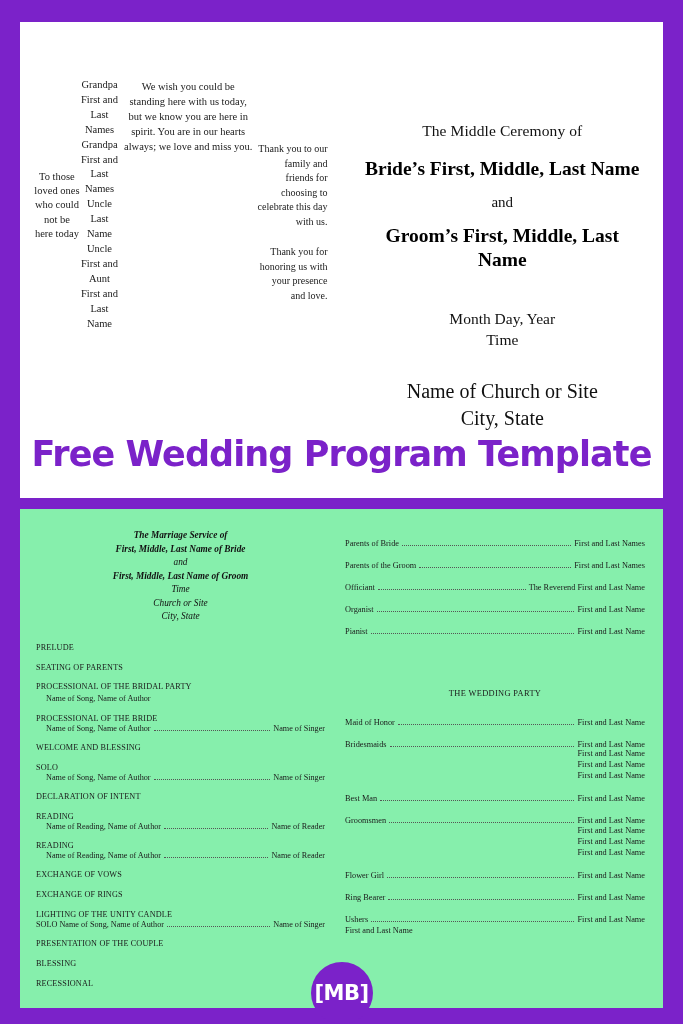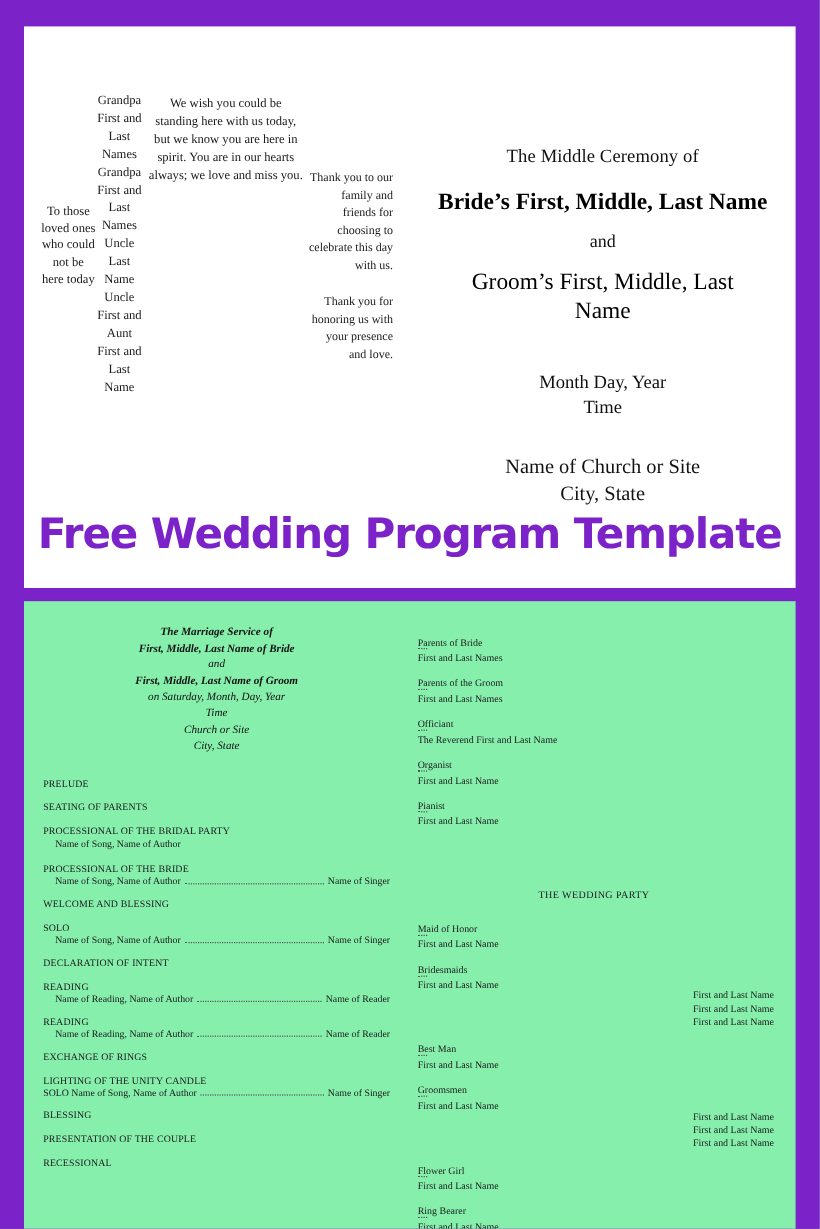--- a/index.html
+++ b/index.html
@@ -100,34 +100,34 @@
     margin-top: 17px;
     line-height: 1.22;
   }
   .and-word {
     font-size: 15px;
     color: #111;
     margin-top: 13px;
   }
   .couple-name-2 {
     font-size: 19.5px;
-    font-weight: normal;
+    font-weight: bold;
     color: #000;
     margin-top: 13px;
     line-height: 1.22;
     padding: 0 10px;
   }
   .date-block {
     font-size: 15.5px;
     color: #111;
     margin-top: 38px;
     line-height: 1.32;
   }
   .venue-block {
-    font-size: 17px;
+    font-size: 20px;
     color: #111;
     margin-top: 28px;
     line-height: 1.32;
   }
 
   
   .banner {
     text-align: center;
     padding: 6px 10px 26px 10px;
   }
@@ -206,21 +206,21 @@
 
   .leader-indent { padding-left: 10px; }
 
   
   .roster-top { padding-top: 14px; }
   .roster-row {
     margin-bottom: 12.5px;
     font-size: 8.3px;
     color: #1a1a1a;
   }
-  .roster-row .leader { font-size: 8.3px; flex-direction: column; }
+  .roster-row .leader { font-size: 8.3px; }
 
   .extra-names {
     text-align: right;
     font-size: 8.3px;
     line-height: 1.32;
     color: #1a1a1a;
   }
 
   .party-title {
     text-align: center;
@@ -309,21 +309,20 @@
   </div>
 
   <div class="card-bottom">
 
     <div class="panel-left-bot">
       <div class="service-head" id="service-head">
           <div class="b">The Marriage Service of</div>
           <div class="b">First, Middle, Last Name of Bride</div>
           <div>and</div>
           <div class="b">First, Middle, Last Name of Groom</div>
-          <div>on Saturday, Month, Day, Year</div>
           <div>Time</div>
           <div>Church or Site</div>
           <div>City, State</div>
         </div>
       <div class="program-list" id="program-list">
           <div class="prog-item">
             <div class="prog-title">PRELUDE</div>
           </div>
           <div class="prog-item">
             <div class="prog-title">SEATING OF PARENTS</div>
@@ -364,35 +363,38 @@
           </div>
           <div class="prog-item">
             <div class="prog-title">READING</div>
             <div class="leader leader-indent">
               <span class="lbl">Name of Reading, Name of Author</span>
               <span class="dots"></span>
               <span class="val">Name of Reader</span>
             </div>
           </div>
           <div class="prog-item">
+            <div class="prog-title">EXCHANGE OF VOWS</div>
+          </div>
+          <div class="prog-item">
             <div class="prog-title">EXCHANGE OF RINGS</div>
           </div>
           <div class="prog-item">
             <div class="prog-title">LIGHTING OF THE UNITY CANDLE</div>
             <div class="leader">
               <span class="lbl">SOLO   Name of Song, Name of Author</span>
               <span class="dots"></span>
               <span class="val">Name of Singer</span>
             </div>
           </div>
           <div class="prog-item">
+            <div class="prog-title">PRESENTATION OF THE COUPLE</div>
+          </div>
+          <div class="prog-item">
             <div class="prog-title">BLESSING</div>
-          </div>
-          <div class="prog-item">
-            <div class="prog-title">PRESENTATION OF THE COUPLE</div>
           </div>
           <div class="prog-item">
             <div class="prog-title">RECESSIONAL</div>
           </div>
         </div>
     </div>
 
     <div class="panel-right-bot">
       <div class="roster-top" id="roster-top">
           <div class="roster-row">

